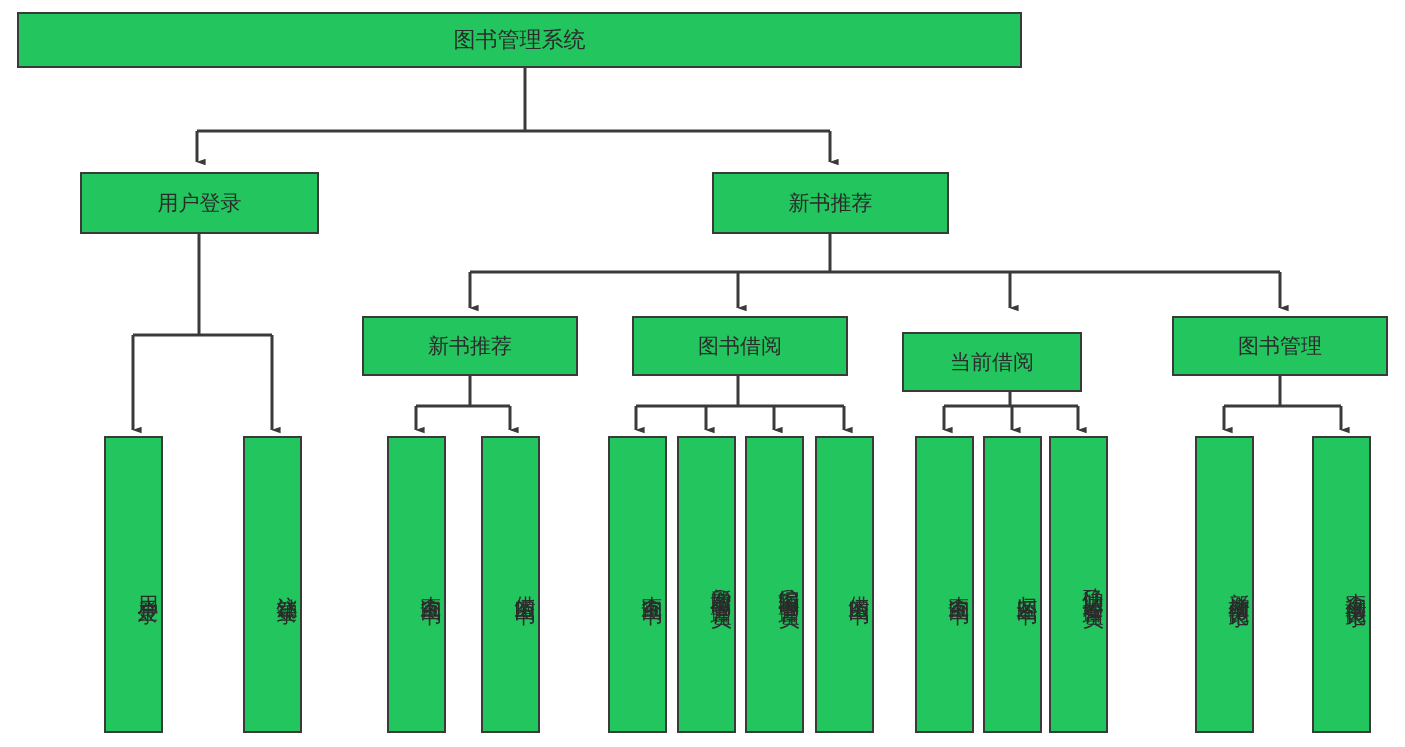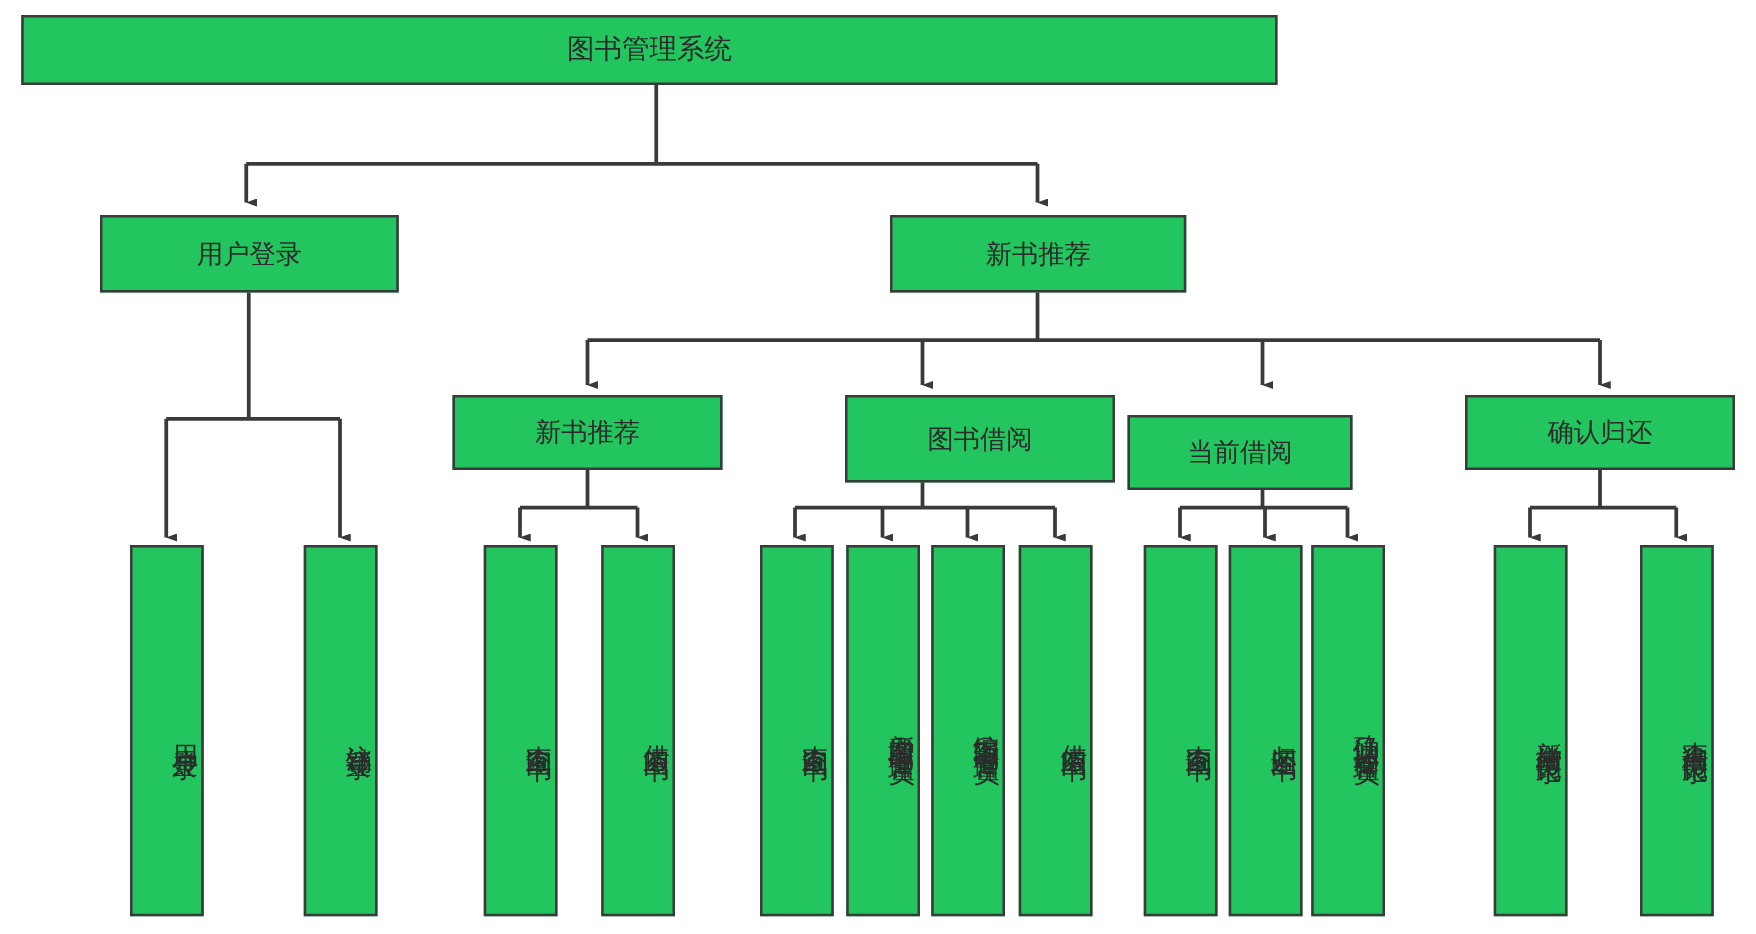--- a/index.html
+++ b/index.html
@@ -134,28 +134,28 @@
   <div class="node lvl2" style="left:80px; top:172px; width:239px; height:62px;">
     <span>用户登录</span>
   </div>
   <div class="node lvl2" style="left:712px; top:172px; width:237px; height:62px;">
     <span>新书推荐</span>
   </div>
 
   <div class="node lvl3" style="left:362px; top:316px; width:216px; height:60px;text-align:right;">
     <span>新书推荐</span>
   </div>
-  <div class="node lvl3" style="left:632px; top:316px; width:216px; height:70px;margin-left:44px;">
+  <div class="node lvl3" style="left:632px; top:316px; width:216px; height:60px;">
     <span>图书借阅</span>
   </div>
   <div class="node lvl3" style="left:902px; top:332px; width:180px; height:60px;">
     <span>当前借阅</span>
   </div>
   <div class="node lvl3" style="left:1172px; top:316px; width:216px; height:60px;">
-    <span>确认归还</span>
+    <span>图书管理</span>
   </div>
 
   <div class="node leaf" style="left:104px; top:436px; width:59px; height:297px;">
     <span class="leaf-text">用户登录</span>
   </div>
   <div class="node leaf" style="left:243px; top:436px; width:59px; height:297px;">
     <span class="leaf-text">注销登录</span>
   </div>
 
   <div class="node leaf" style="left:387px; top:436px; width:59px; height:297px;">

